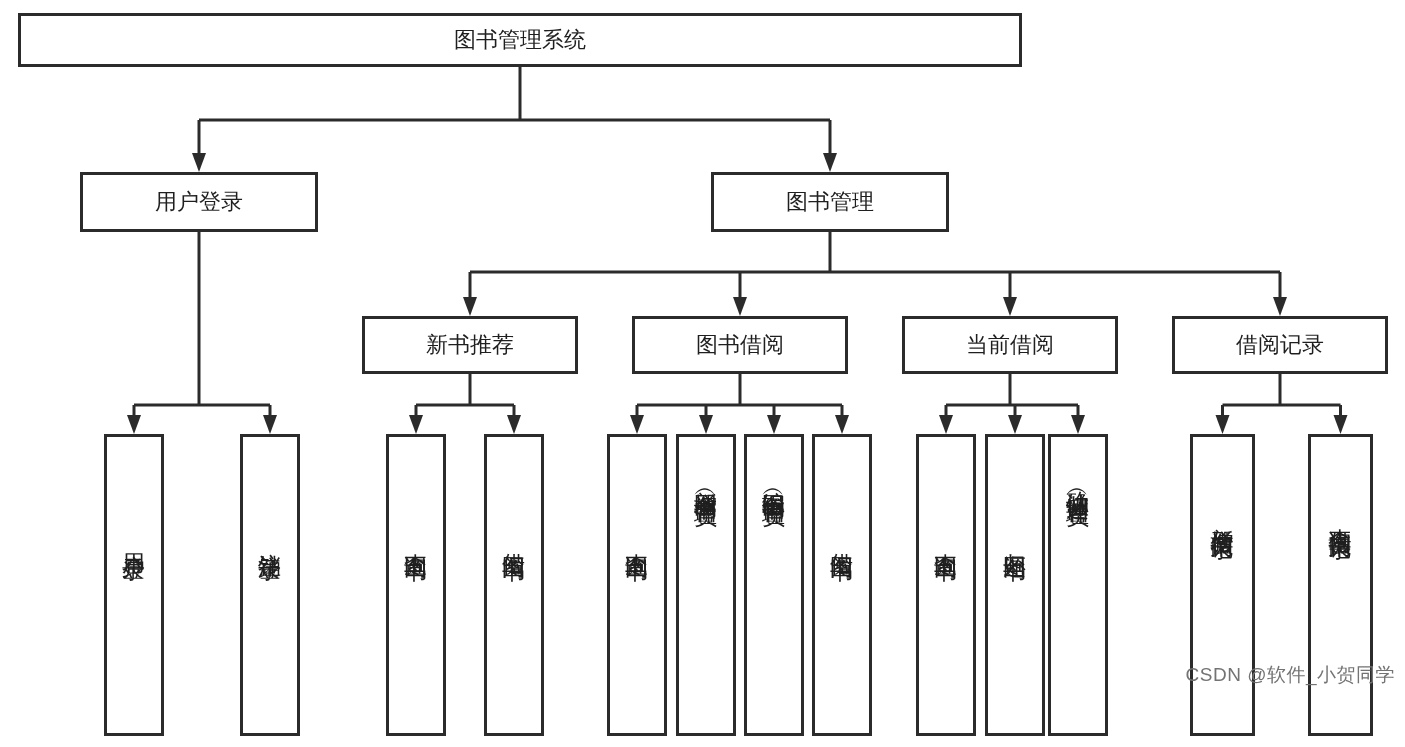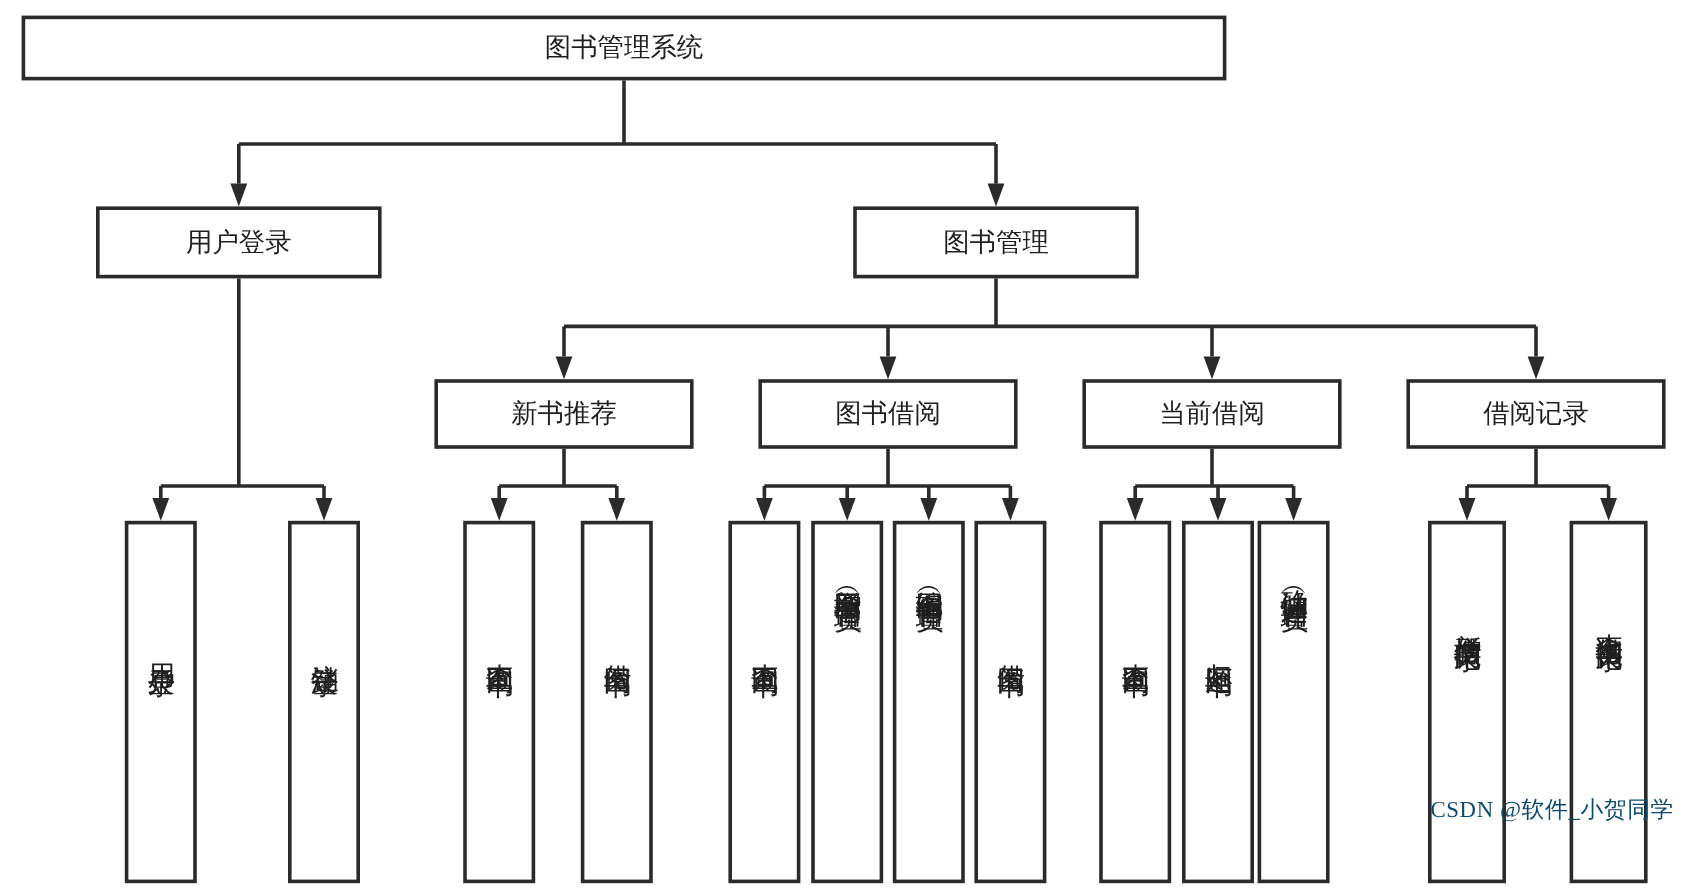--- a/index.html
+++ b/index.html
@@ -74,23 +74,23 @@
     font-size: 23px;
     line-height: 1.05;
     letter-spacing: 2px;
     color: #1f1f1f;
     white-space: nowrap;
   }
   .watermark {
     position: absolute;
     right: 10px;
     bottom: 6px;
-    font-family: Liberation Serif, serif;
+    font-family: Liberation Sans, sans-serif;
     font-size: 19px;
-    color: #0c4a6e;
+    color: #737373;
     white-space: nowrap;
     letter-spacing: 0.5px;
   }
 </style>
 </head>
 <body>
 
 <div id="diagram-root">
 
   <svg class="diagram-canvas" viewBox="0 0 1405 747">

